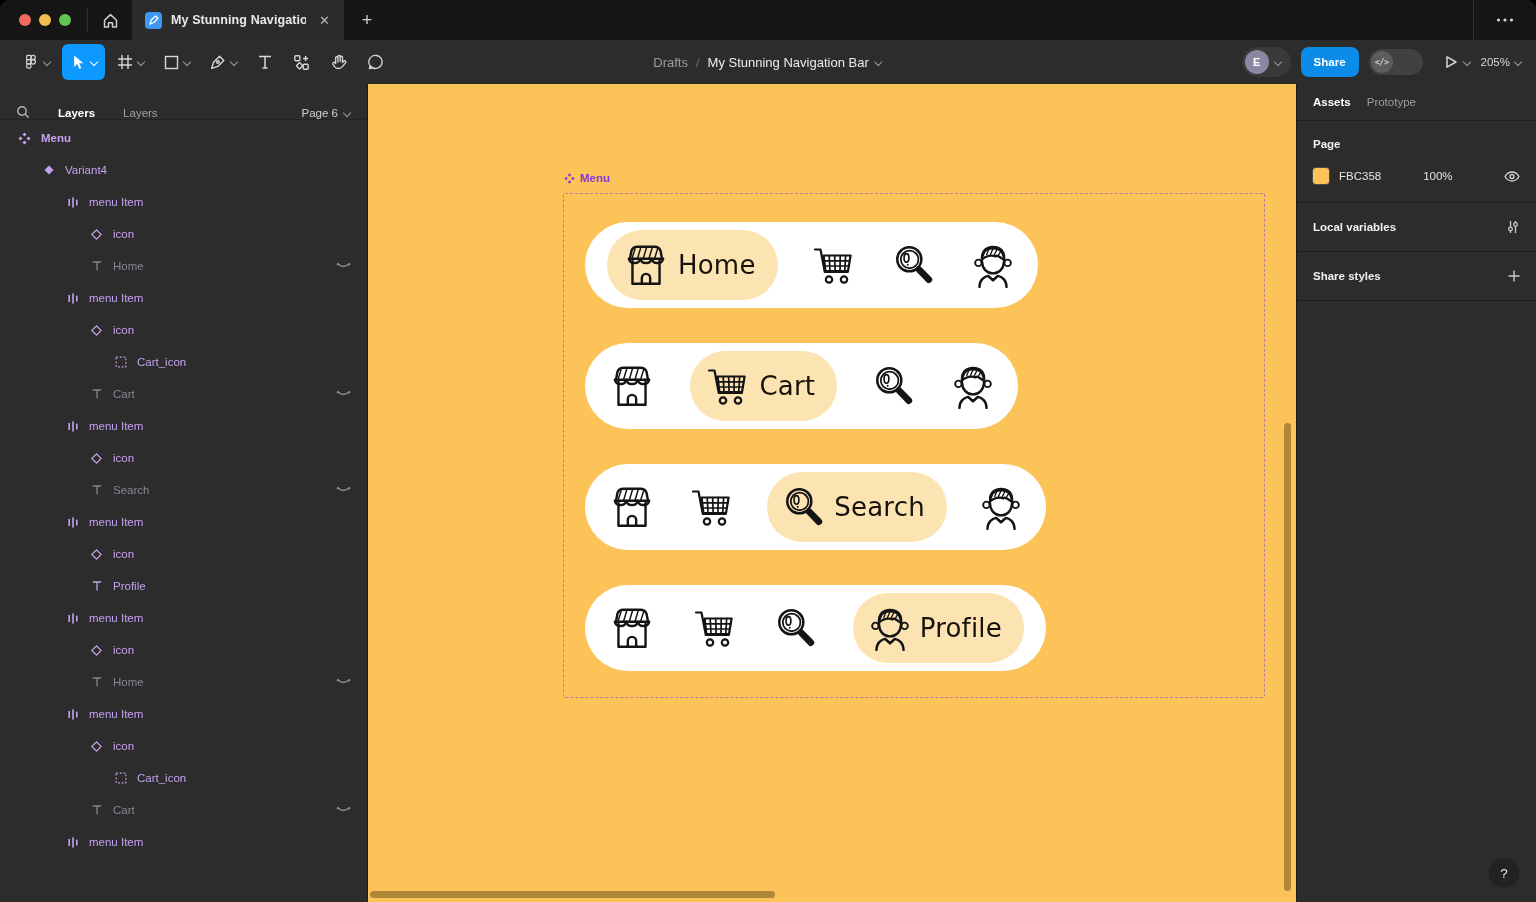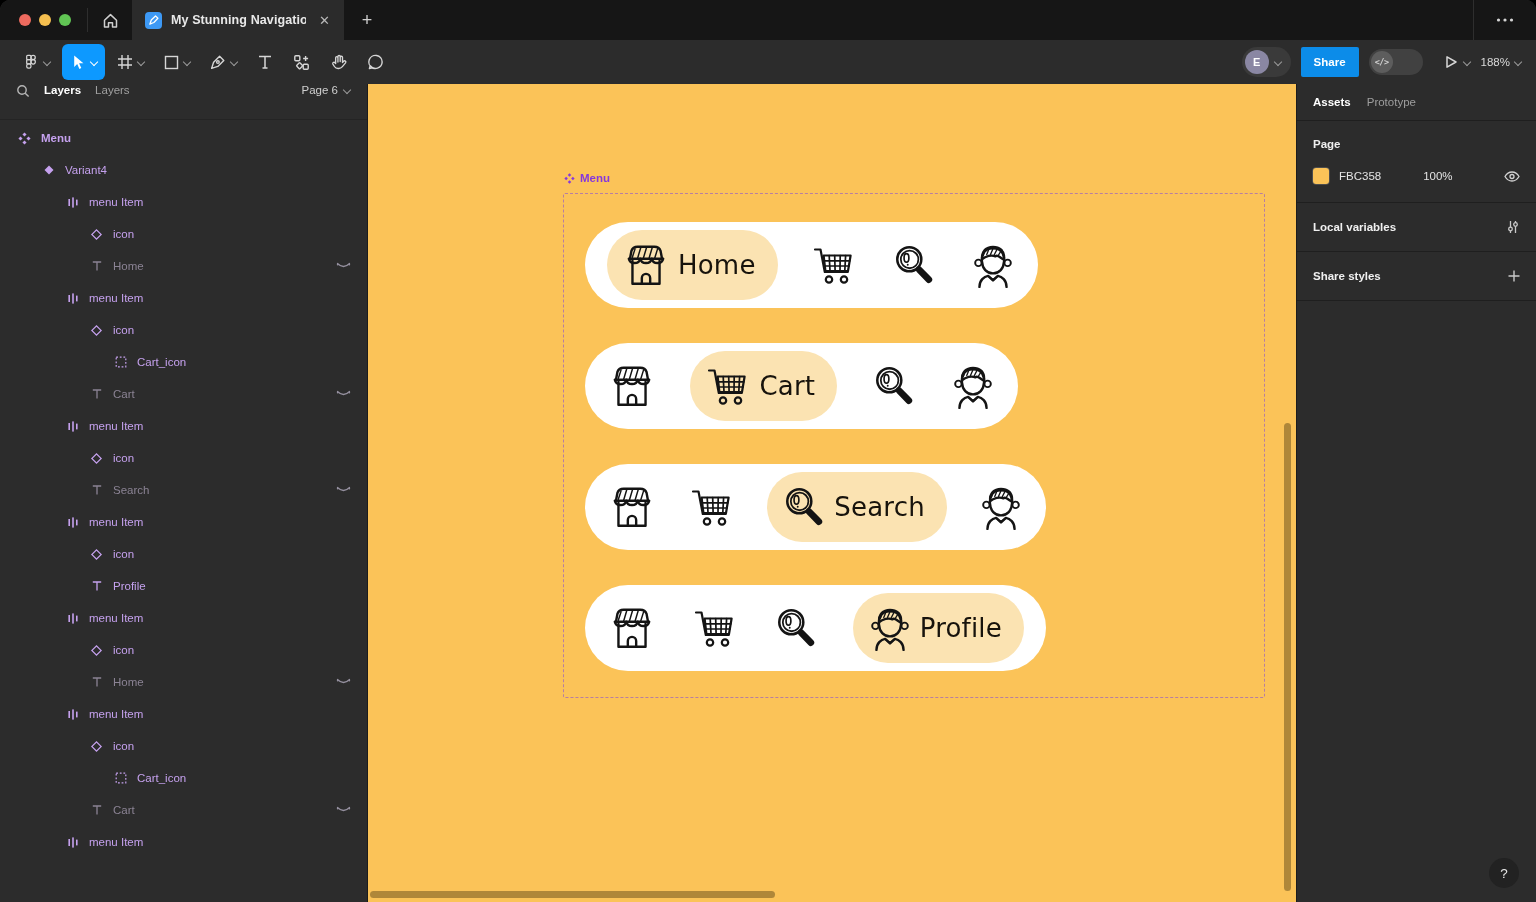--- a/index.html
+++ b/index.html
@@ -42,35 +42,35 @@
             display:flex; align-items:center; gap:8px; font-size:13px; white-space:nowrap; }
   .crumb-root { color:#9c9c9c; }
   .crumb-sep { color:#6f6f6f; }
   .crumb-file { color:#ececec; display:flex; align-items:center; gap:7px; }
   .tb-right { margin-left:auto; display:flex; align-items:center; gap:10px; }
   .avatar-pill { background:#3a3a3a; border-radius:15px; height:30px; display:flex; align-items:center;
                  gap:6px; padding:0 9px 0 3px; color:#bdbdbd; }
   .avatar { width:24px; height:24px; border-radius:50%; background:#8A87A3; color:#fff; font-size:11px;
             display:flex; align-items:center; justify-content:center; font-weight:700; }
   .share-btn { background:#0C8CE9; color:#fff; font-size:11.5px; font-weight:600; border:none;
-               border-radius:2px; height:30px; padding:0 13px; }
+               border-radius:8px; height:30px; padding:0 13px; }
   .dev-toggle { width:54px; height:26px; border-radius:13px; background:#414141; display:flex;
                 align-items:center; padding:2px; }
   .dev-knob { width:22px; height:22px; border-radius:50%; background:#5d5d5d; color:#d3d3d3;
               display:flex; align-items:center; justify-content:center; font-size:8.5px; font-weight:700;
               font-family:"DejaVu Sans Mono", monospace; letter-spacing:-.5px; }
   .play { display:flex; align-items:center; gap:5px; color:#d6d6d6; margin-left:10px; }
   .zoom-ctl { display:flex; align-items:center; gap:5px; color:#d9d9d9; font-size:11.5px; }
 
   
   .main { flex:1; display:flex; min-height:0; }
 
   .panel-left { width:368px; background:#2c2c2c; border-right:1px solid #1c1c1c; display:flex;
                 flex-direction:column; }
-  .pl-header { height:36px; display:flex; align-items:flex-start; padding:0 16px; gap:14px;
+  .pl-header { height:36px; display:flex; align-items:flex-end; padding:0 16px; gap:28px;
                border-bottom:1px solid #242424; flex:0 0 auto; }
   .pl-tab { font-size:11.5px; color:#a0a0a0; }
   .pl-tab.sel { color:#fff; font-weight:700; }
   .page-sel { margin-left:auto; display:flex; align-items:center; gap:6px; color:#cfcfcf; font-size:11.5px; }
   .tree { flex:1; overflow:hidden; padding-top:2px; }
   .tree-row { height:32px; display:flex; align-items:center; gap:10px; position:relative;
               font-size:11.5px; color:#C5A1EE; }
   .tree-row .t-ico { width:13px; height:13px; display:flex; align-items:center; justify-content:center;
                      color:#C5A1EE; flex:0 0 auto; }
   .tree-row.hidden-layer { color:#8b8394; }
@@ -214,38 +214,46 @@
             <path d="M7 11V5a1.2 1.2 0 0 1 2.4 0v4.6M9.4 9.6V3.8a1.2 1.2 0 0 1 2.4 0V9M11.8 9V4.6a1.2 1.2 0 0 1 2.4 0V10M14.2 10l1.2-1.3a1.3 1.3 0 0 1 2 1.7l-3.3 4a5.3 5.3 0 0 1-4.1 1.9H9.6a4.6 4.6 0 0 1-3.9-2.1l-1.6-2.5a1.3 1.3 0 0 1 2.1-1.5l.8 1"></path>
           </svg>
       </div>
       <div class="tool">
         <svg width="19" height="19" viewBox="0 0 20 20" fill="none" stroke="currentColor" stroke-width="1.5" stroke-linejoin="round">
             <path d="M17 9.5A7 7 0 1 0 6.6 15.6L3.6 16.4l.8-3A7 7 0 0 0 17 9.5Z"></path>
           </svg>
       </div>
     </div>
 
+    <div class="crumbs">
+      <span class="crumb-root">Drafts</span>
+      <span class="crumb-sep">/</span>
+      <span class="crumb-file">
+        <span>My Stunning Navigation Bar</span>
+        <span class="chev dim"></span>
+      </span>
+    </div>
 
     <div class="tb-right">
       <div class="avatar-pill">
         <span class="avatar">E</span>
         <span class="chev dim"></span>
       </div>
       <button class="share-btn">Share</button>
       <div class="dev-toggle">
         <span class="dev-knob">&lt;/&gt;</span>
       </div>
       <div class="play">
         <svg width="16" height="16" viewBox="0 0 16 16" fill="none" stroke="currentColor" stroke-width="1.5" stroke-linejoin="round">
             <path d="M4 2.8v10.4L13 8 4 2.8Z"></path>
           </svg>
         <span class="chev dim"></span>
       </div>
       <div class="zoom-ctl">
-        <span>188%</span>
+        <span>205%</span>
         <span class="chev dim"></span>
       </div>
     </div>
   </div>
 
   <div class="main">
 
     <aside class="panel-left">
       <div class="pl-header">
         <svg width="14" height="14" viewBox="0 0 14 14" fill="none" stroke="#b5b5b5" stroke-width="1.4">

